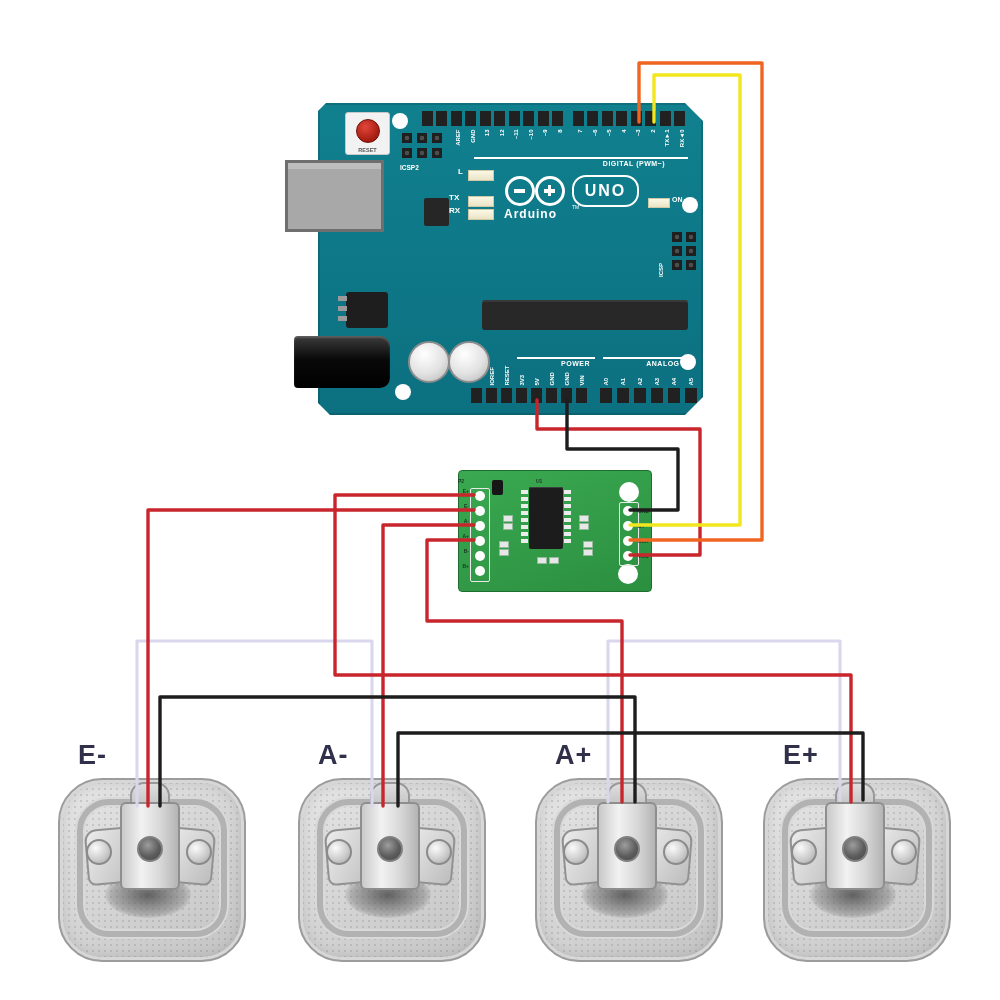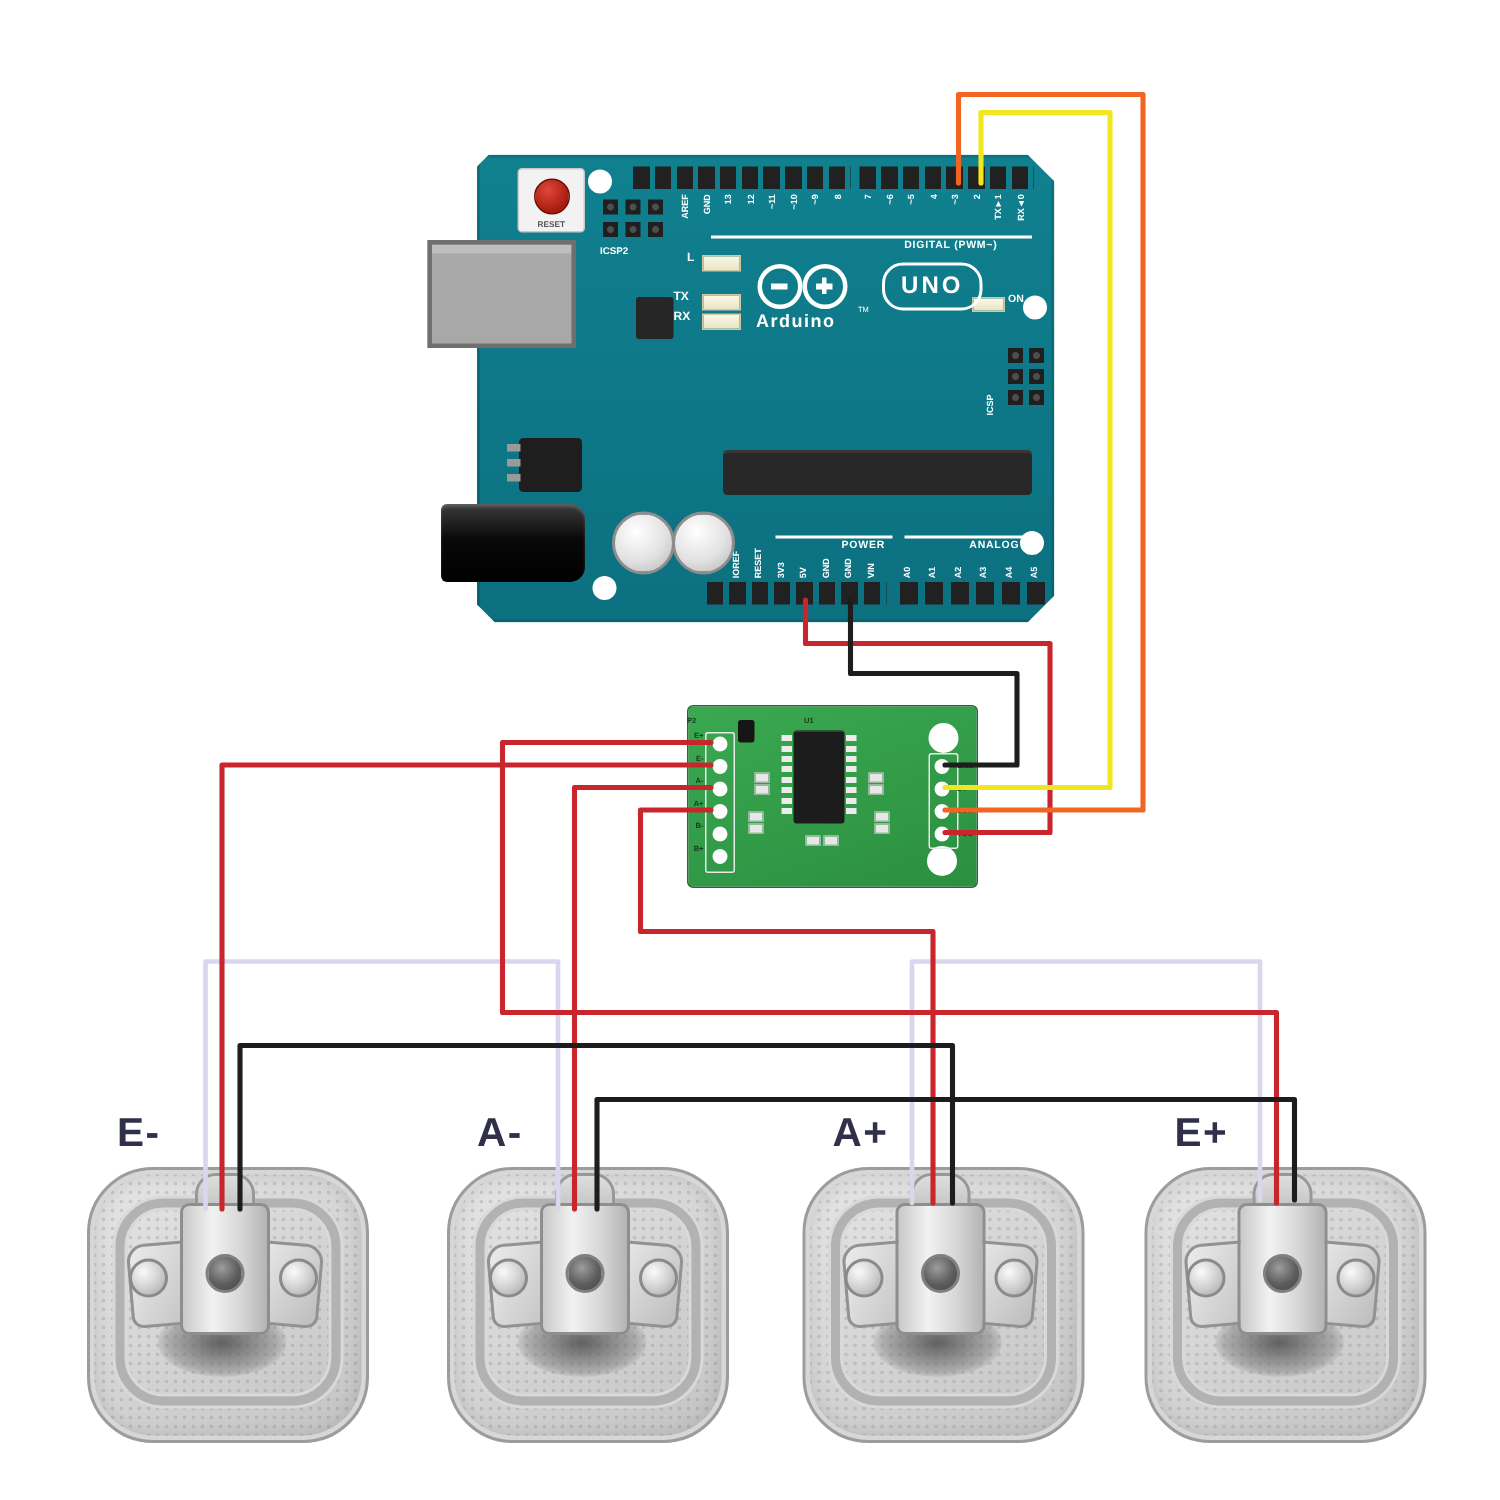--- a/index.html
+++ b/index.html
@@ -36,21 +36,21 @@
   .ipin{position:absolute;width:10px;height:10px;background:radial-gradient(circle,#4e4e4e 2px,#1f1f1f 2.6px);}
   .icsp2-label{position:absolute;left:82px;top:61px;font-size:6.5px;font-weight:bold;color:#fff;}
   .icsp-label{position:absolute;left:340px;top:134px;width:10px;height:40px;
     writing-mode:vertical-rl;transform:rotate(180deg);font-size:6px;font-weight:bold;color:#fff;}
   .led{position:absolute;background:linear-gradient(#fbf8e6,#e9e4c6);border:1px solid #cfc9a6;}
   .led-lab{position:absolute;font-size:8px;font-weight:bold;color:#fff;}
   .logo-circle{position:absolute;width:24px;height:24px;border:3.5px solid #fff;border-radius:50%;}
   .bar{position:absolute;background:#fff;}
   .brand{position:absolute;left:186px;top:104px;font-size:12px;font-weight:bold;color:#fff;letter-spacing:1px;}
   .tm{position:absolute;left:254px;top:101px;font-size:5px;color:#fff;}
-  .uno-badge{position:absolute;left:270px;top:72px;width:63px;height:28px;border:2.5px solid #fff;
+  .uno-badge{position:absolute;left:254px;top:72px;width:63px;height:28px;border:2.5px solid #fff;
     border-radius:14px;display:flex;align-items:center;justify-content:center;}
   .uno-badge span{font-size:16px;font-weight:bold;color:#fff;letter-spacing:2px;}
   .chip-small{position:absolute;left:106px;top:95px;width:25px;height:28px;background:#262626;border-radius:2px;}
   .chip-long{position:absolute;left:164px;top:197px;width:206px;height:30px;background:#282828;
     border-radius:3px;box-shadow:inset 0 2px 0 rgba(255,255,255,.08);}
   .regulator{position:absolute;left:28px;top:189px;width:42px;height:36px;background:#1e1e1e;border-radius:3px;}
   .reg-leg{position:absolute;width:9px;height:5px;background:#9a9a9a;}
   .captr{position:absolute;width:38px;height:38px;border-radius:50%;border:2px solid #8d8d8d;
     background:radial-gradient(circle at 38% 30%,#ffffff,#e2e2e2 55%,#b5b5b5);}
 

